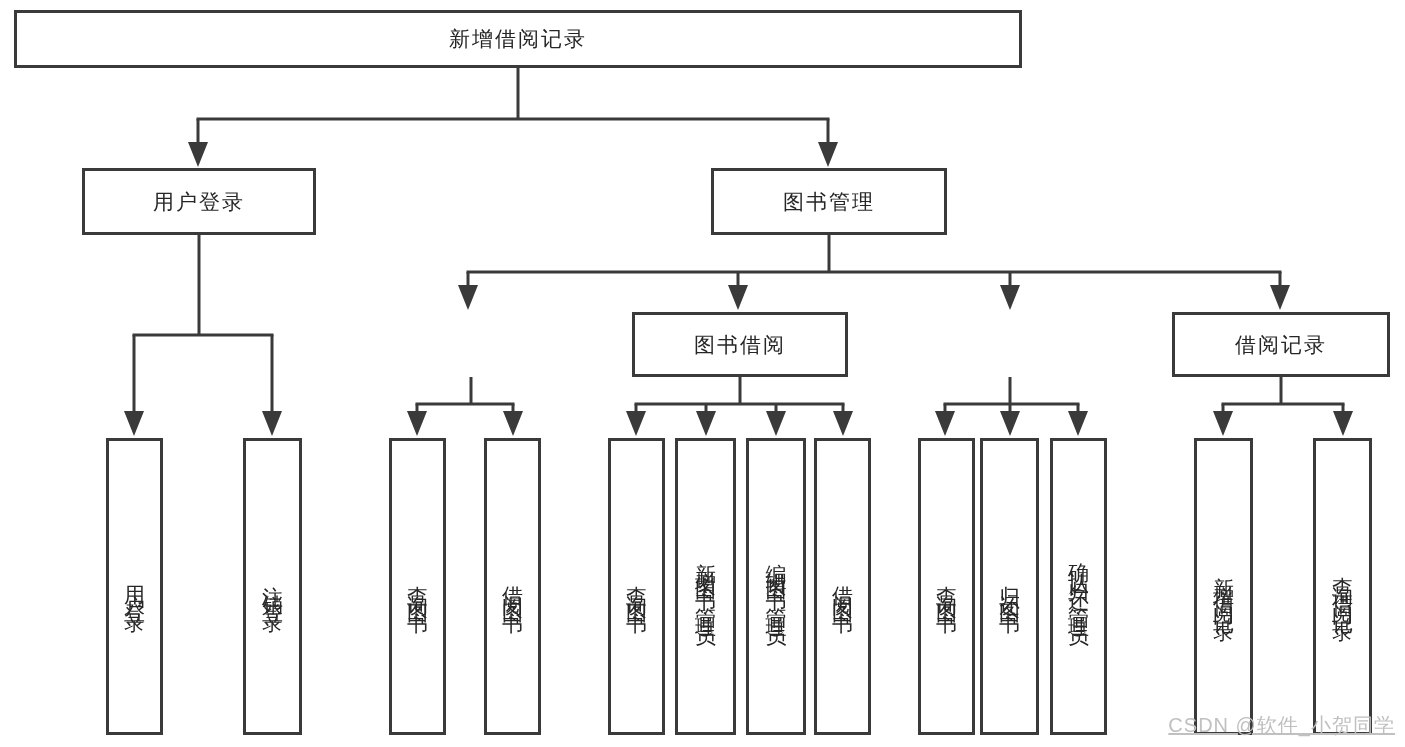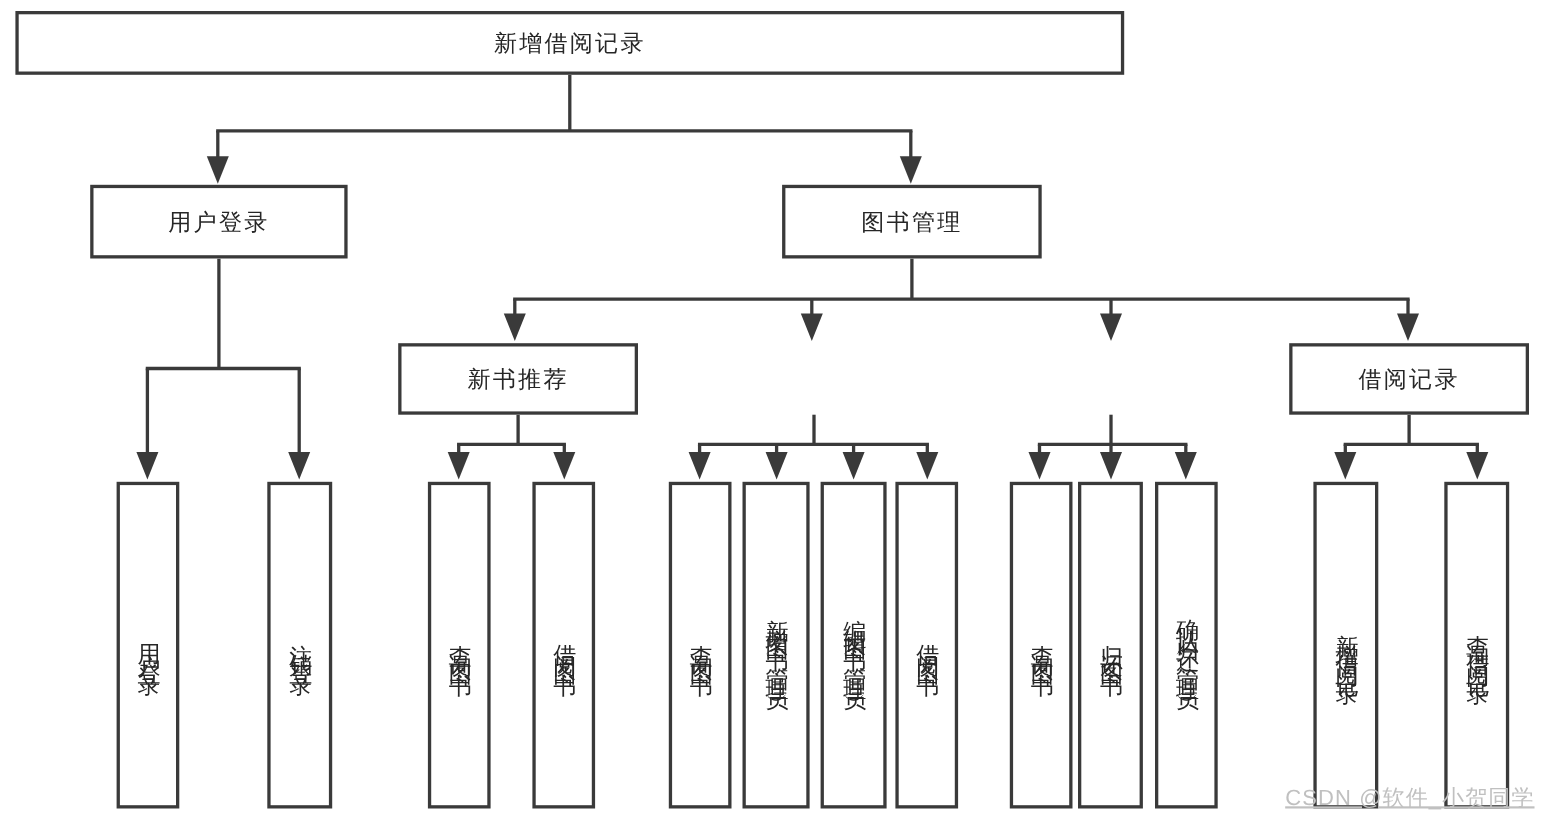--- a/index.html
+++ b/index.html
@@ -106,21 +106,21 @@
       <polygon points="1213,411 1233,411 1223,436" fill="#3a3a3a"></polygon>
       <line x1="1343" y1="404" x2="1343" y2="420" stroke="#3a3a3a" stroke-width="3"></line>
       <polygon points="1333,411 1353,411 1343,436" fill="#3a3a3a"></polygon>
     </svg>
 
   <div class="node" style="left:14px; top:10px; width:1008px; height:58px;">新增借阅记录</div>
 
   <div class="node" style="left:82px; top:168px; width:234px; height:67px;">用户登录</div>
   <div class="node" style="left:711px; top:168px; width:236px; height:67px;">图书管理</div>
 
-  <div class="node" style="left:362px; top:312px; width:218px; height:65px;">新书推荐</div>
+  <div class="node" style="left:632px; top:312px; width:216px; height:65px;">图书借阅</div>
   <div class="node" style="left:1172px; top:312px; width:218px; height:65px;">借阅记录</div>
 
   <div class="node leaf" style="left:106px; top:438px; width:57px; height:297px;">用户登录</div>
   <div class="node leaf" style="left:243px; top:438px; width:59px; height:297px;">注销登录</div>
 
   <div class="node leaf" style="left:389px; top:438px; width:57px; height:297px;">查询图书</div>
   <div class="node leaf" style="left:484px; top:438px; width:57px; height:297px;">借阅图书</div>
 
   <div class="node leaf" style="left:608px; top:438px; width:57px; height:297px;">查询图书</div>
   <div class="node leaf" style="left:675px; top:438px; width:61px; height:297px;">新增图书（管理员）</div>

